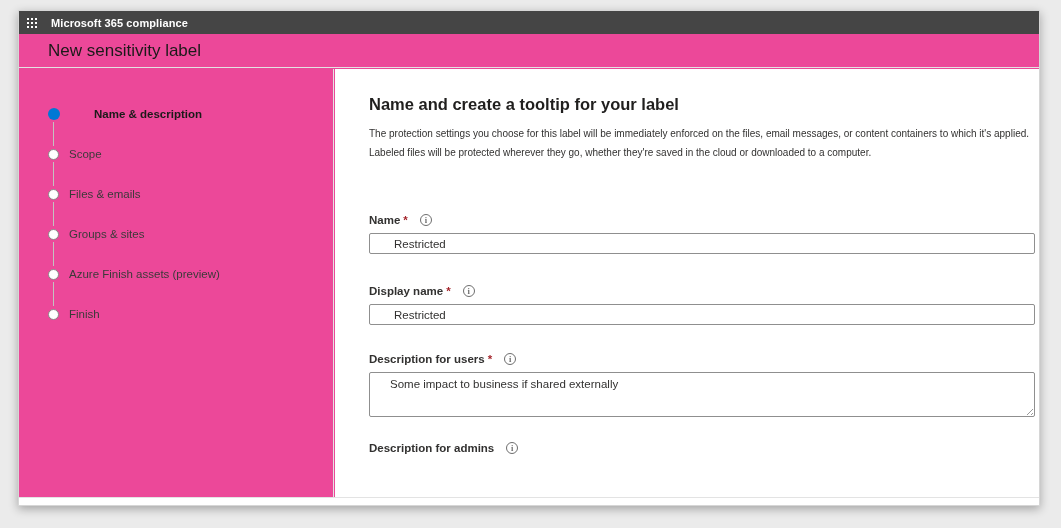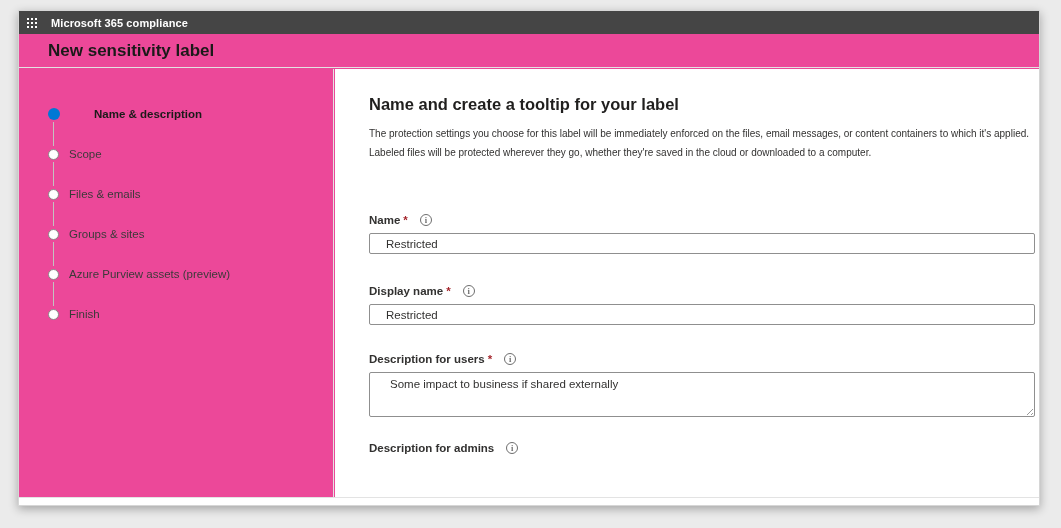--- a/index.html
+++ b/index.html
@@ -42,21 +42,21 @@
   }
   
   .page-header {
     position: absolute; left: 0; top: 23px; right: 0;
     height: 34px;
     border-bottom: 1px solid #e3e3e3;
   }
   .page-header h1 {
     position: absolute; left: 29px; top: 7px;
     font-size: 17px;
-    font-weight: 700;
+    font-weight: 400;
     color: #1b1a19;
     text-align: right;
   }
   
   .content {
     position: absolute; left: 0; top: 58px; right: 0; bottom: 8px;
   }
   .footer-strip {
     position: absolute; left: 0; bottom: 0; right: 0;
     height: 8px;
@@ -153,21 +153,21 @@
     display: inline-flex;
     align-items: center; justify-content: center;
     cursor: pointer;
     font-family: "Liberation Serif", serif;
   }
   .text-input {
     margin-top: 6px;
     width: 666px; height: 21px;
     border: 1px solid #8f8f8f;
     border-radius: 2px;
-    padding: 0 16px;
+    padding: 0 24px;
     font-size: 11.5px;
     color: #323130;
     font-family: "Liberation Sans", sans-serif;
     outline: none;
     display: block;
   }
   .textarea-wrap { position: relative; margin-top: 6px; }
   .text-area {
     width: 666px;
     border: 1px solid #8f8f8f;
@@ -239,21 +239,21 @@
         <span class="step-label">Files &amp; emails</span>
       </div>
       <span class="connector" style="top:133px"></span>
       <div class="step" style="top:158px">
         <span class="dot"></span>
         <span class="step-label">Groups &amp; sites</span>
       </div>
       <span class="connector" style="top:173px"></span>
       <div class="step" style="top:198px">
         <span class="dot"></span>
-        <span class="step-label">Azure Purview assets (preview)</span>
+        <span class="step-label">Azure Finish assets (preview)</span>
       </div>
       <span class="connector" style="top:213px"></span>
       <div class="step" style="top:238px">
         <span class="dot"></span>
         <span class="step-label">Finish</span>
       </div>
     </nav>
 
     <main class="form-pane">
       <h2>Name and create a tooltip for your label</h2>

